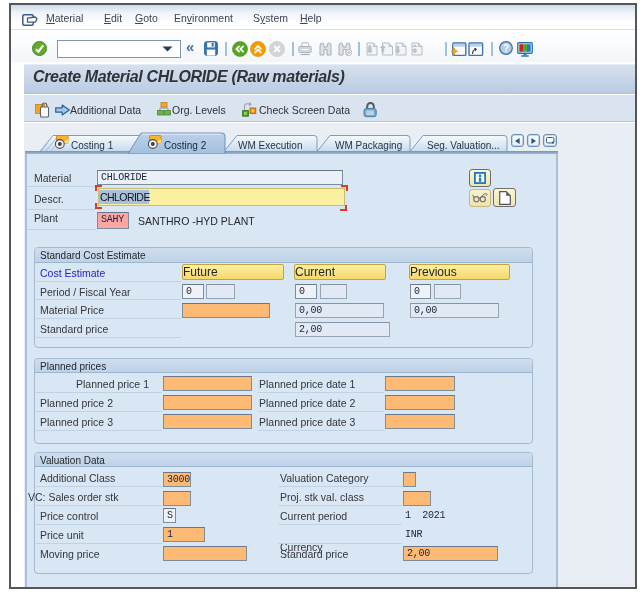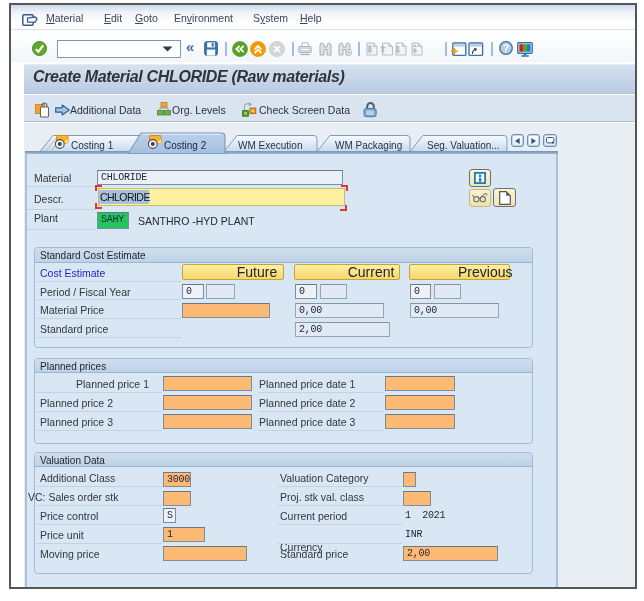--- a/index.html
+++ b/index.html
@@ -7,21 +7,21 @@
 body { position:relative; }
 .abs { position:absolute; }
 .lbl { position:absolute; font-size:10.5px; letter-spacing:0; color:#33363c; white-space:nowrap; line-height:12px; }
 .fld { position:absolute; background:#fdba74; border:1px solid #7e8d9c; border-top-color:#68788a; }
 .fld span { display:block; padding:1px 0 0 3px; font-family:"Liberation Mono",monospace; font-size:10px; font-weight:normal; letter-spacing:-0.25px; color:#23273a; line-height:11px; }
 .ro { background:#e0e9f4; border:1px solid #96a5b3; border-top-color:#8593a2; }
 .rline { position:absolute; height:1px; background:#c2d2e5; }
 .grp { position:absolute; border:1px solid #a4bad3; border-radius:4px; }
 .ghead { position:absolute; left:0; top:0; right:0; background:linear-gradient(#cfdeee,#bed2e7); border-bottom:1px solid #9cb5d1; border-radius:3px 3px 0 0; }
 .ghead span { position:absolute; left:5px; top:2px; font-size:10px; color:#23262c; }
-.ybtn { position:absolute; background:linear-gradient(#fdf0a2,#f6d76c); border:1px solid #c2a33f; border-radius:2px; font-size:14px; color:#22252b; text-align:center; height:16px; line-height:14px;padding-left:48px; }
+.ybtn { position:absolute; background:linear-gradient(#fdf0a2,#f6d76c); border:1px solid #c2a33f; border-radius:2px; font-size:12px; color:#22252b; text-align:left; height:16px; line-height:14px; }
 .sep { position:absolute; width:1.5px; background:#9fc0e0; top:42px; height:14px; }
 .mitem { position:absolute; top:12px; font-size:10.5px; color:#3c4654; }
 .atxt { position:absolute; top:104px; font-size:10.5px; color:#2e3138;text-align:right; }
 </style>
 </head>
 <body>
 
 <div class="abs" style="left:11px;top:5px;width:624px;height:24px;background:linear-gradient(#cdd9ea 0%,#eef3f9 30%,#ffffff 75%);"></div>
 <div class="abs" style="left:11px;top:29px;width:624px;height:1px;background:#d7e0ec;"></div>
 
@@ -240,21 +240,21 @@
 
 <div class="abs" style="left:98px;top:188px;width:247px;height:18px;background:#faf0a0;border:1px solid #c9bc6e;"></div>
 <div class="abs" style="left:99px;top:190px;width:50px;height:14px;background:#a9c0d9;"></div>
 <div class="abs" style="left:100px;top:191px;font-size:10.5px;letter-spacing:-0.55px;color:#10121f;line-height:13px;">CHLORIDE</div>
 
 <div class="abs" style="left:95px;top:185px;width:7px;height:6px;border-left:2px solid #d93a2b;border-top:2px solid #d93a2b;"></div>
 <div class="abs" style="left:341px;top:185px;width:7px;height:6px;border-right:2px solid #d93a2b;border-top:2px solid #d93a2b;"></div>
 <div class="abs" style="left:95px;top:203px;width:7px;height:6px;border-left:2px solid #d93a2b;border-bottom:2px solid #d93a2b;"></div>
 <div class="abs" style="left:340px;top:205px;width:7px;height:6px;border-right:2px solid #d93a2b;border-bottom:2px solid #d93a2b;"></div>
 
-<div class="fld" style="left:97px;top:212px;width:32px;height:17px;background:#22c55e;">
+<div class="fld" style="left:97px;top:212px;width:32px;height:17px;background:#fca5a5;">
     <span>SAHY</span>
   </div>
 <div class="lbl" style="left:138px;top:215px;color:#26292e;">SANTHRO -HYD PLANT</div>
 
 <div class="abs" style="left:469px;top:169px;width:22px;height:18px;background:linear-gradient(#faf5d2,#efe5ae);border:1.5px solid #6f6f72;border-radius:3px;"></div>
 <svg class="abs" style="left:474px;top:172px;" width="12" height="12" viewBox="0 0 12 12">
  <rect x="0.9" y="0.9" width="10.2" height="10.2" fill="#ffffff" stroke="#1b7ac2" stroke-width="1.8"></rect>
  <rect x="4.9" y="2.6" width="2.4" height="2.4" fill="#1b7ac2"></rect>
  <rect x="4.9" y="5.8" width="2.4" height="4" fill="#1b7ac2"></rect>
 </svg>
@@ -277,21 +277,21 @@
 </div>
 <div class="lbl" style="left:40px;top:267px;color:#2424cc;">Cost Estimate</div>
 <div class="lbl" style="left:40px;top:286px;">Period / Fiscal Year</div>
 <div class="lbl" style="left:40px;top:304px;">Material Price</div>
 <div class="lbl" style="left:40px;top:323px;">Standard price</div>
 <div class="rline" style="left:36px;top:281px;width:145px;"></div>
 <div class="rline" style="left:36px;top:299px;width:145px;"></div>
 <div class="rline" style="left:36px;top:318px;width:145px;"></div>
 <div class="rline" style="left:36px;top:337px;width:145px;"></div>
 <div class="ybtn" style="left:182px;top:264px;width:102px;">Future</div>
-<div class="ybtn" style="left:294px;top:264px;width:106px;">Current</div>
+<div class="ybtn" style="left:294px;top:264px;width:92px;">Current</div>
 <div class="ybtn" style="left:409px;top:264px;width:101px;">Previous</div>
 
 <div class="fld" style="left:182px;top:284px;width:22px;height:15px;background:#eef2f7;">
     <span>0</span>
   </div>
 <div class="fld ro" style="left:206px;top:284px;width:29px;height:15px;"></div>
 <div class="fld" style="left:295px;top:284px;width:22px;height:15px;background:#eef2f7;">
     <span>0</span>
   </div>
 <div class="fld ro" style="left:320px;top:284px;width:27px;height:15px;"></div>

